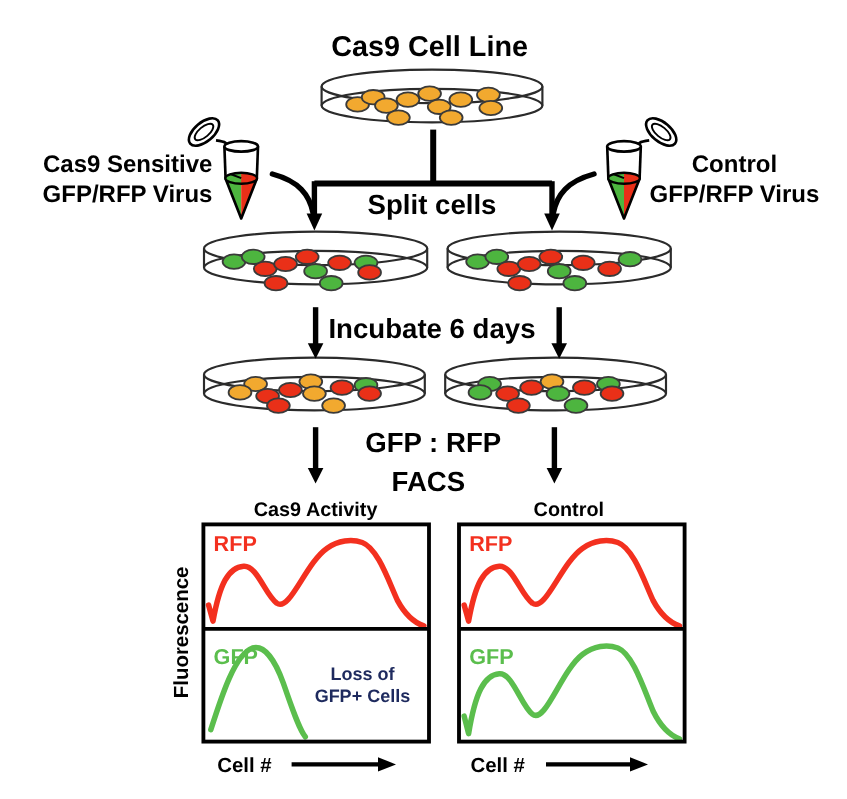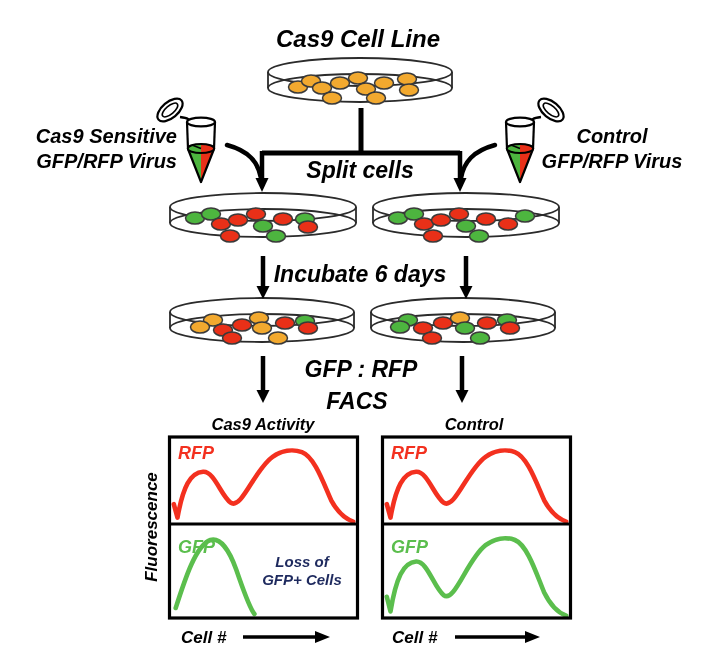--- a/index.html
+++ b/index.html
@@ -1,17 +1,17 @@
 <!DOCTYPE html>
 <html><head>
 <meta charset="utf-8">
 <style>
   html,body{margin:0;padding:0;background:#ffffff;}
   #stage{position:relative;width:706px;height:666px;background:#ffffff;overflow:hidden;
-         font-family:"Liberation Sans", sans-serif;font-style:italic;}
+         font-family:"Liberation Sans", sans-serif;}
   svg text{font-family:"Liberation Sans", sans-serif;}
   .big-label{font-size:23px;font-weight:bold;fill:#000;}
   .title-label{font-size:24px;font-weight:bold;fill:#000;}
   .tube-label{font-size:20px;font-weight:bold;fill:#000;}
   .plot-title{font-size:16.5px;font-weight:bold;fill:#000;}
   .chan-label{font-size:18px;font-weight:bold;}
   .axis-label{font-size:17px;font-weight:bold;fill:#000;}
   .loss-label{font-size:15px;font-weight:bold;}
 </style>
 </head>

